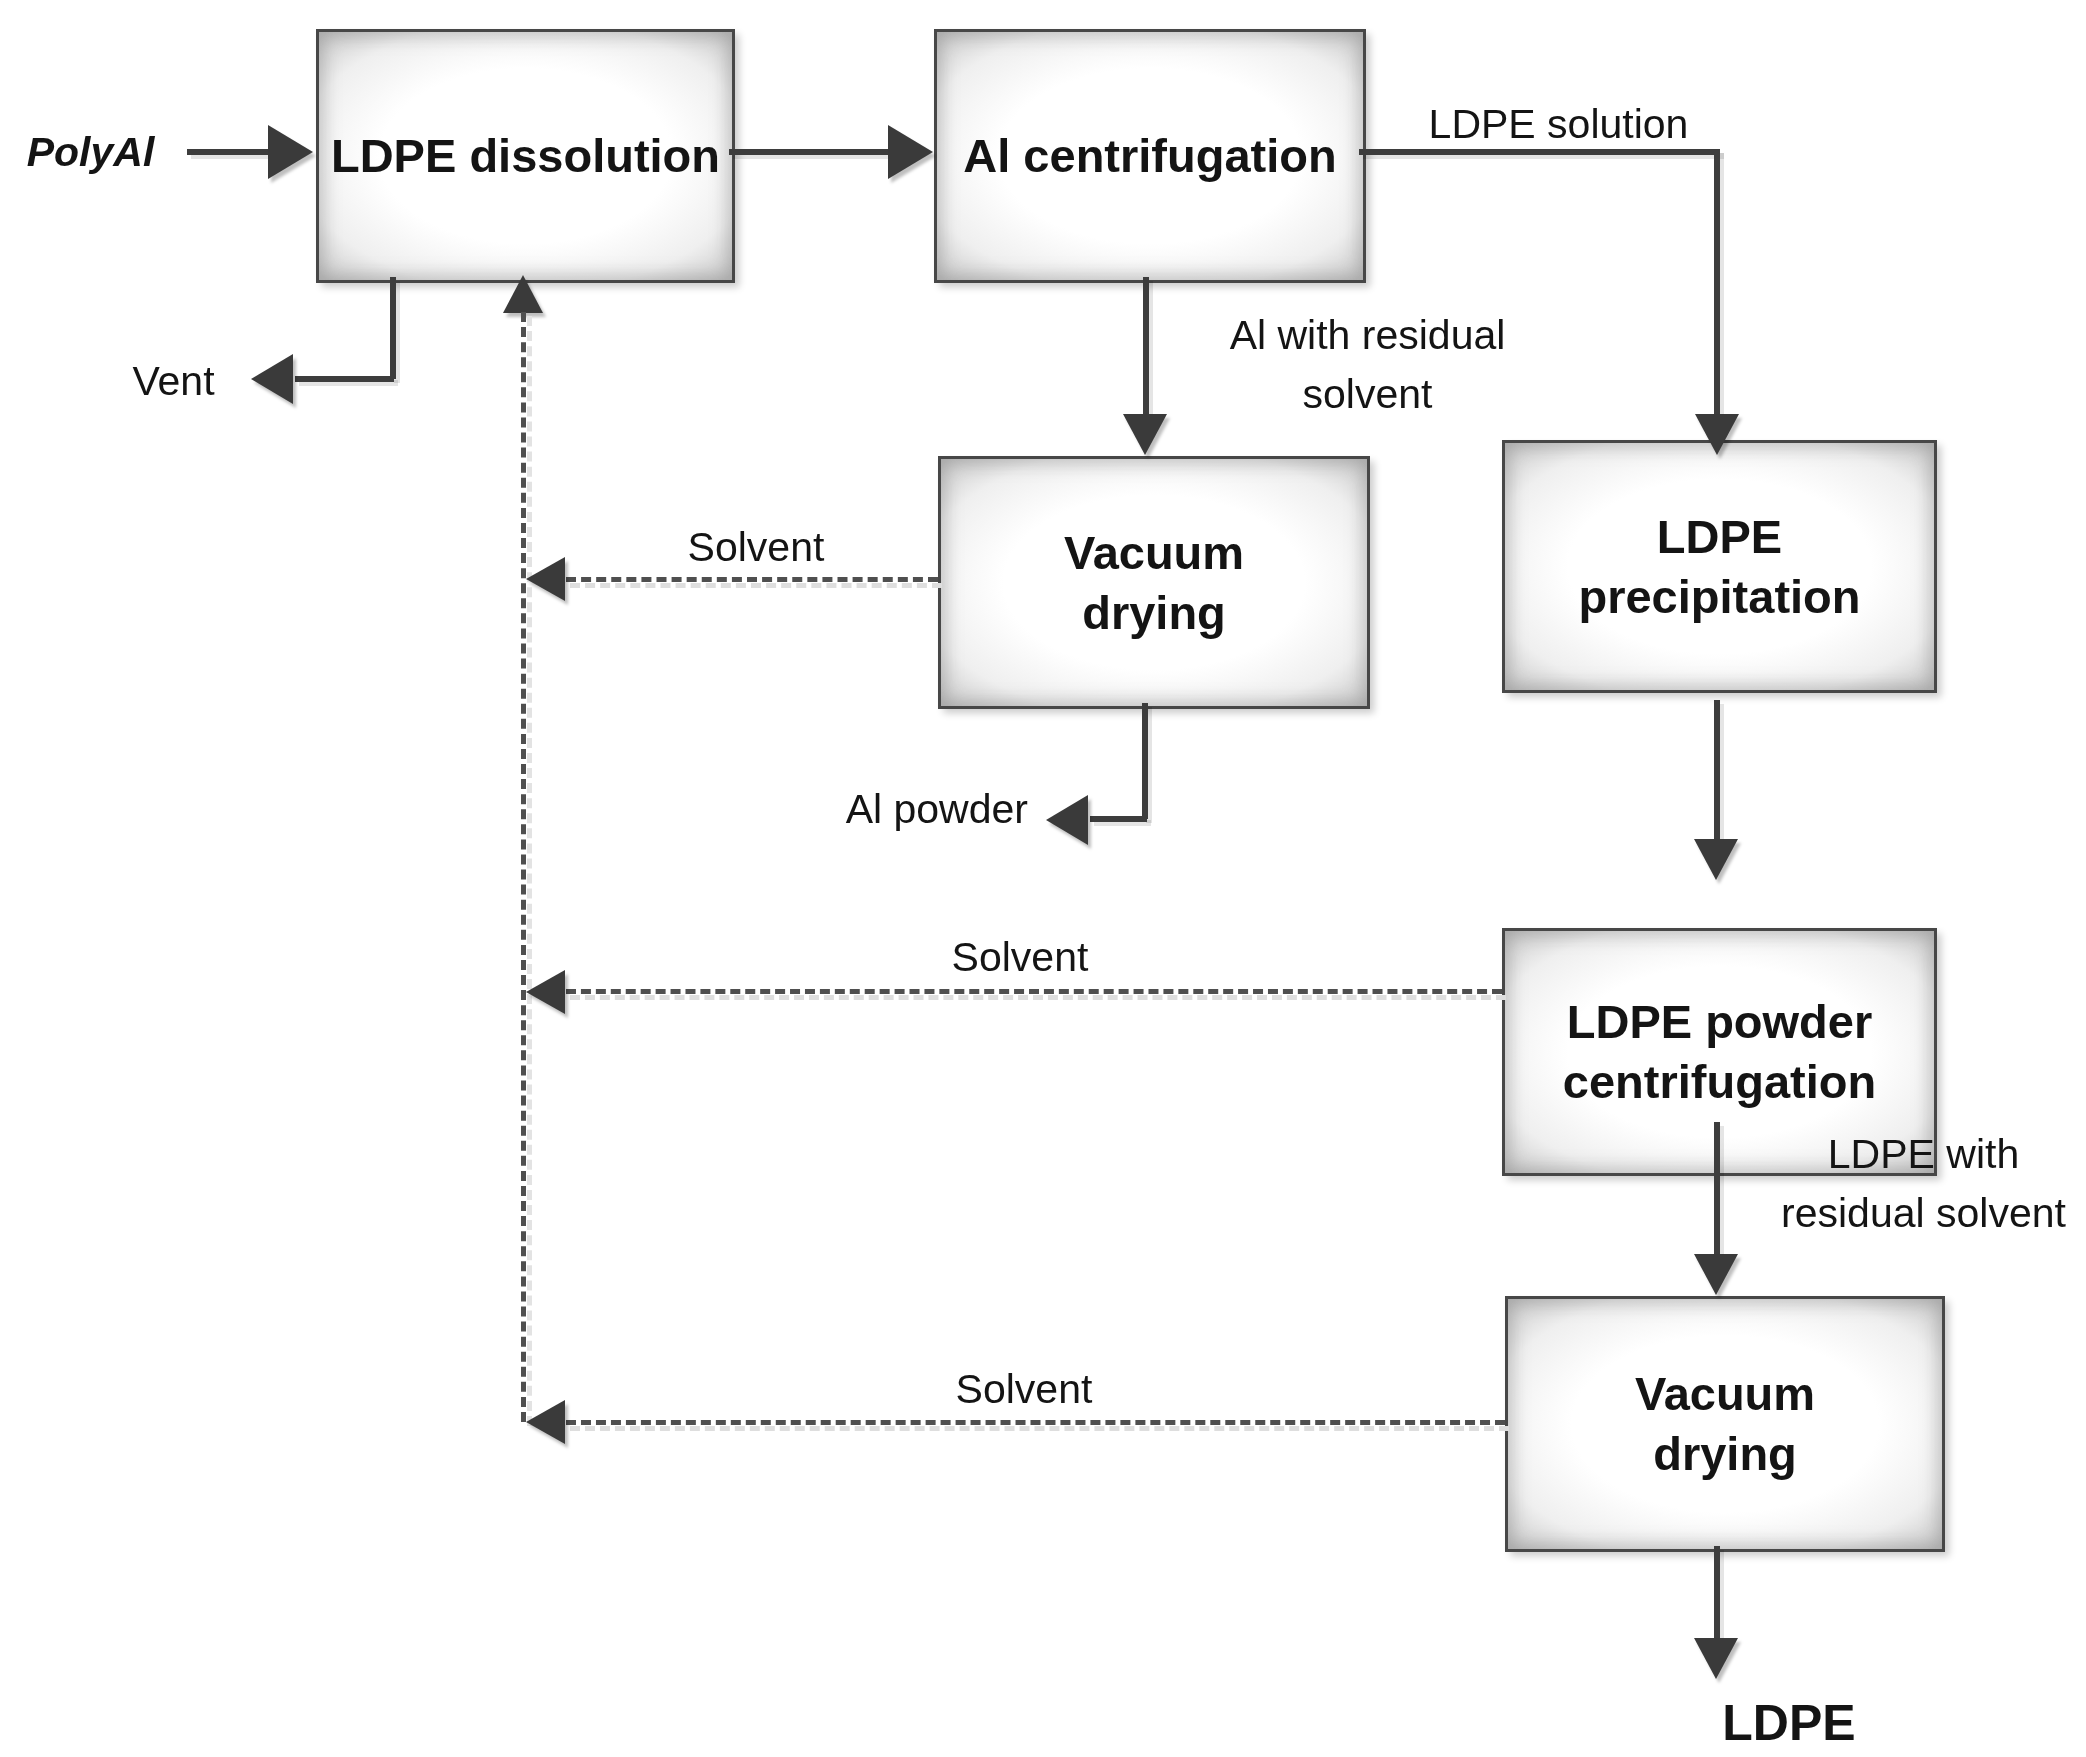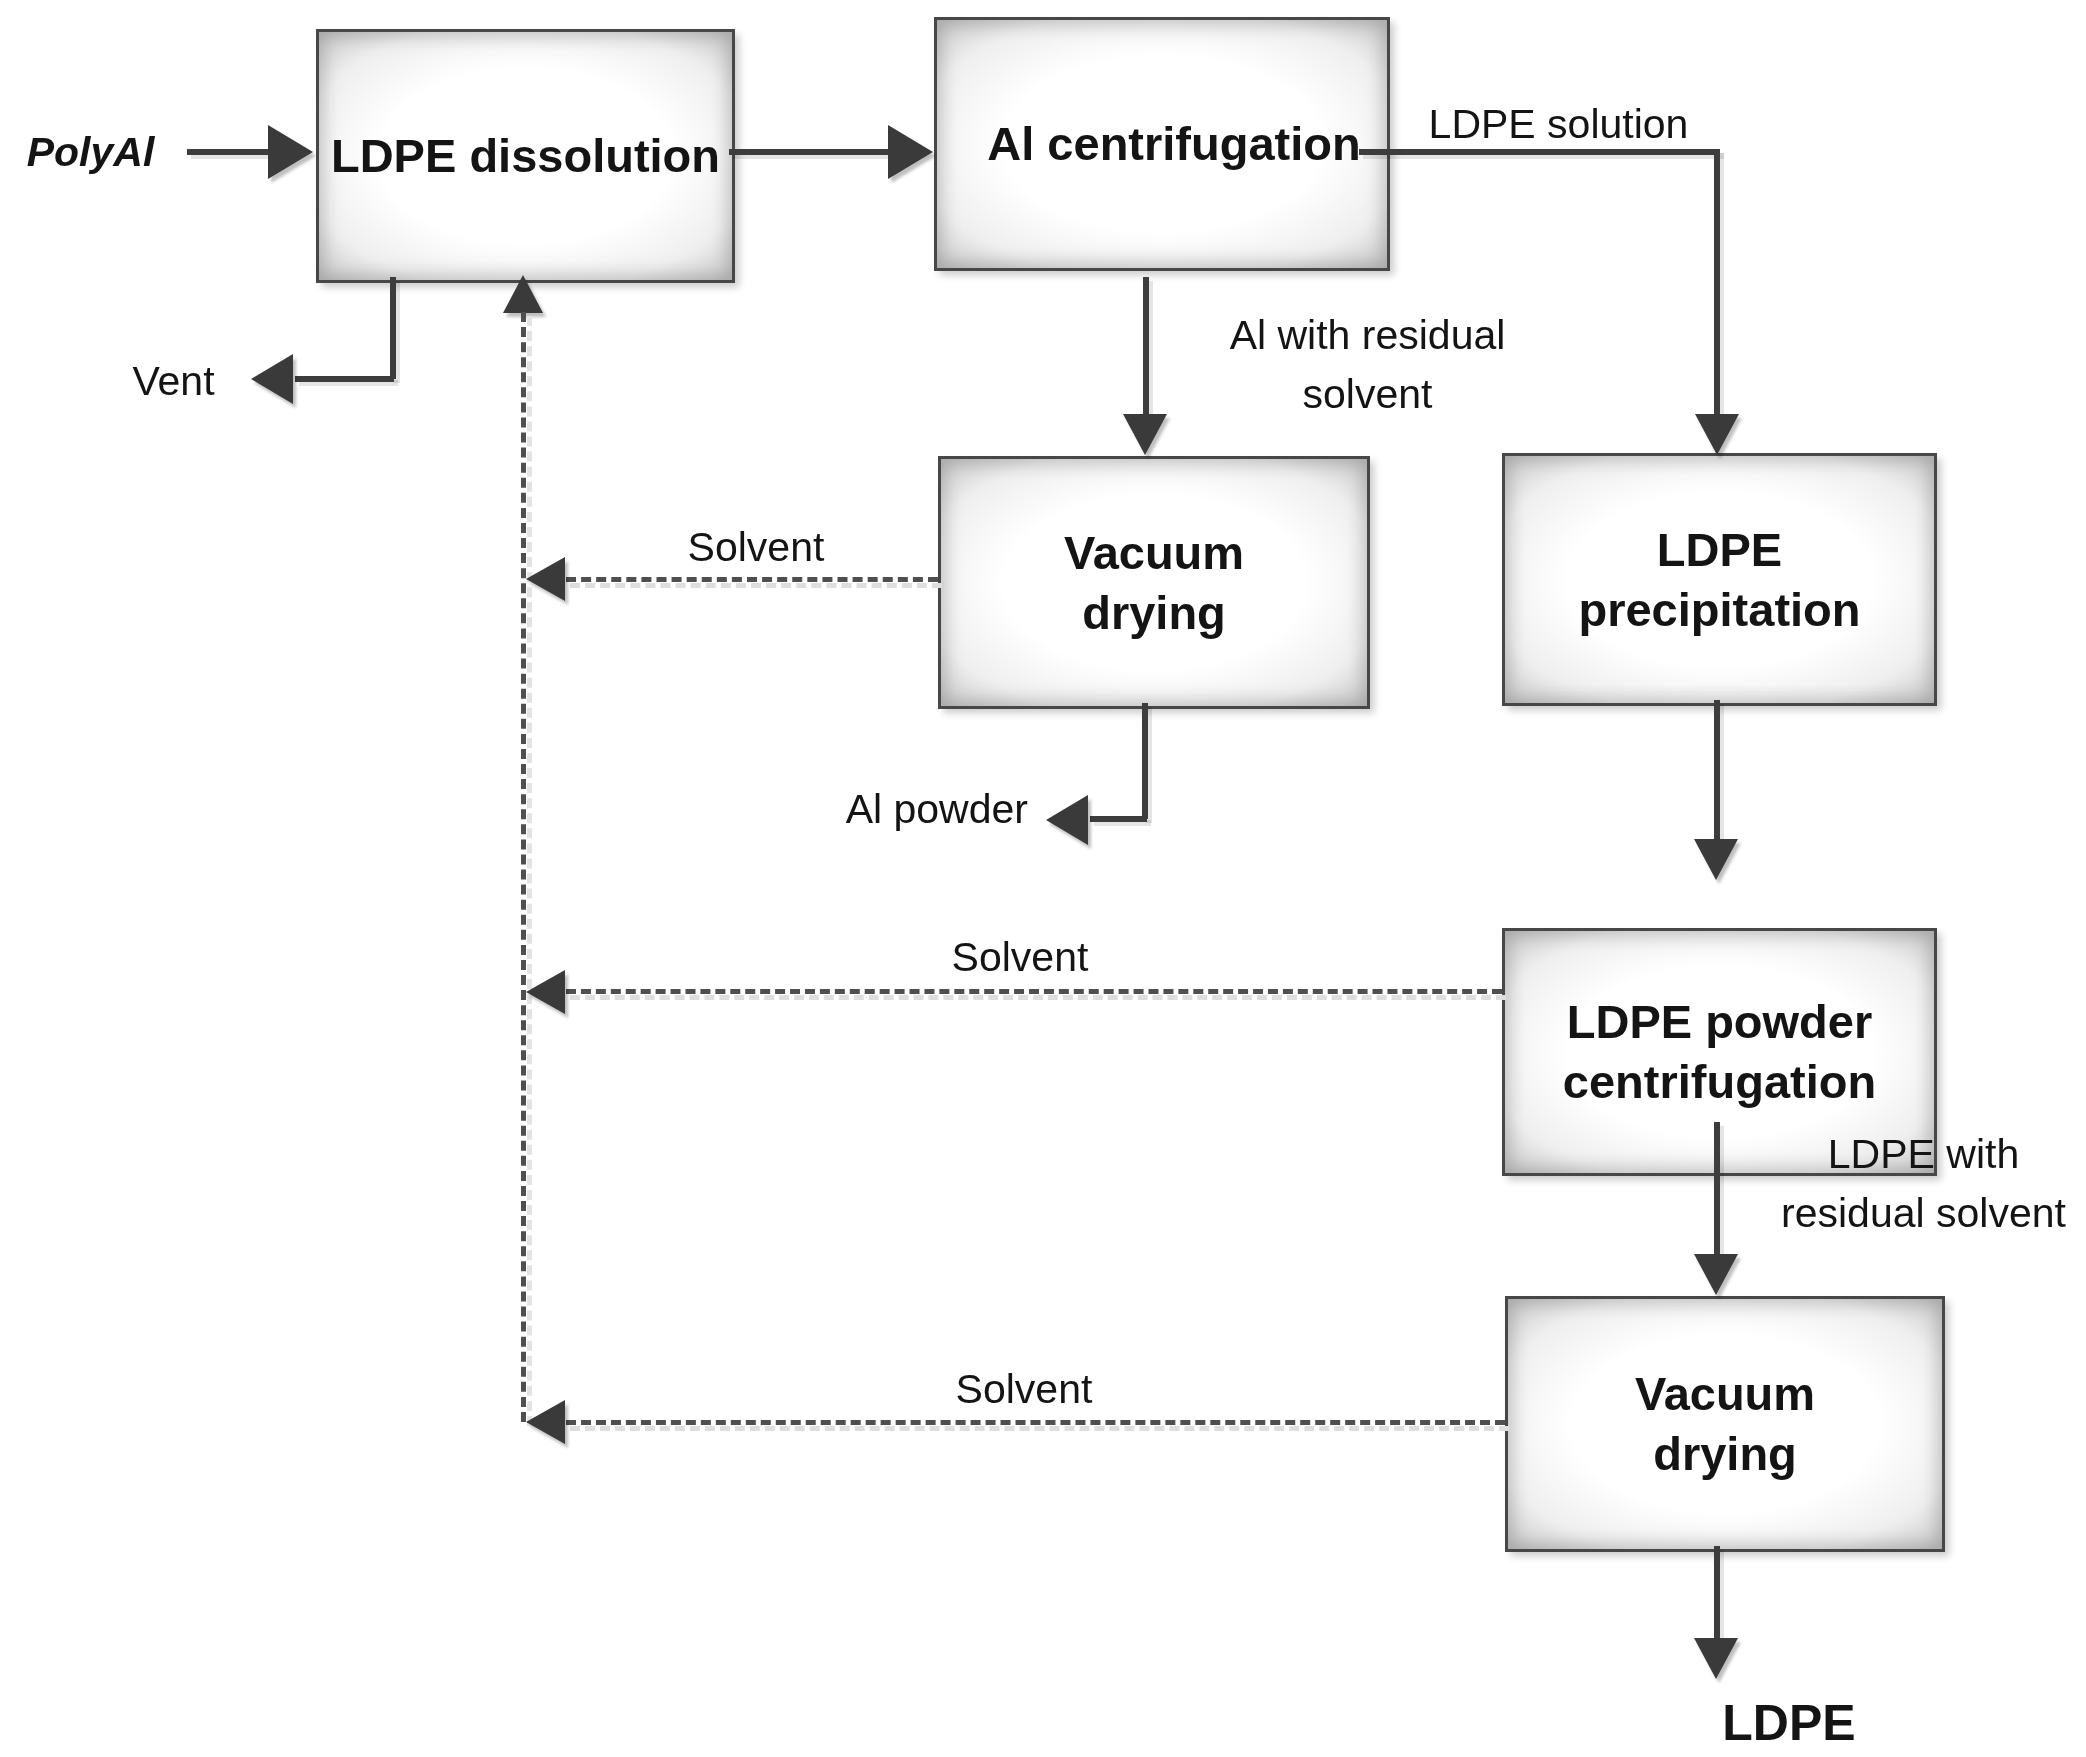--- a/index.html
+++ b/index.html
@@ -54,29 +54,29 @@
 
 <div id="canvas">
 
   <div class="lab bold-italic" style="left:0px;top:123px;width:181px;">PolyAl</div>
   <div class="lab bold" style="left:1676px;top:1694px;width:226px;">LDPE</div>
 
   <div class="box" style="left:316px;top:29px;width:413px;height:248px;">
     <span class="cap">LDPE dissolution</span>
   </div>
 
-  <div class="box" style="left:934px;top:17px;width:426px;height:248px;padding-left:24px;">
+  <div class="box" style="left:934px;top:29px;width:426px;height:248px;">
     <span class="cap">Al centrifugation</span>
   </div>
 
   <div class="box" style="left:938px;top:456px;width:426px;height:247px;">
     <span class="cap w-narrow">Vacuum drying</span>
   </div>
 
-  <div class="box" style="left:1502px;top:453px;width:429px;height:247px;">
+  <div class="box" style="left:1502px;top:440px;width:429px;height:247px;">
     <span class="cap w-mid">LDPE precipitation</span>
   </div>
 
   <div class="box" style="left:1502px;top:928px;width:429px;height:242px;">
     <span class="cap w-wide">LDPE powder centrifugation</span>
   </div>
 
   <div class="box" style="left:1505px;top:1296px;width:434px;height:250px;">
     <span class="cap w-narrow">Vacuum drying</span>
   </div>

